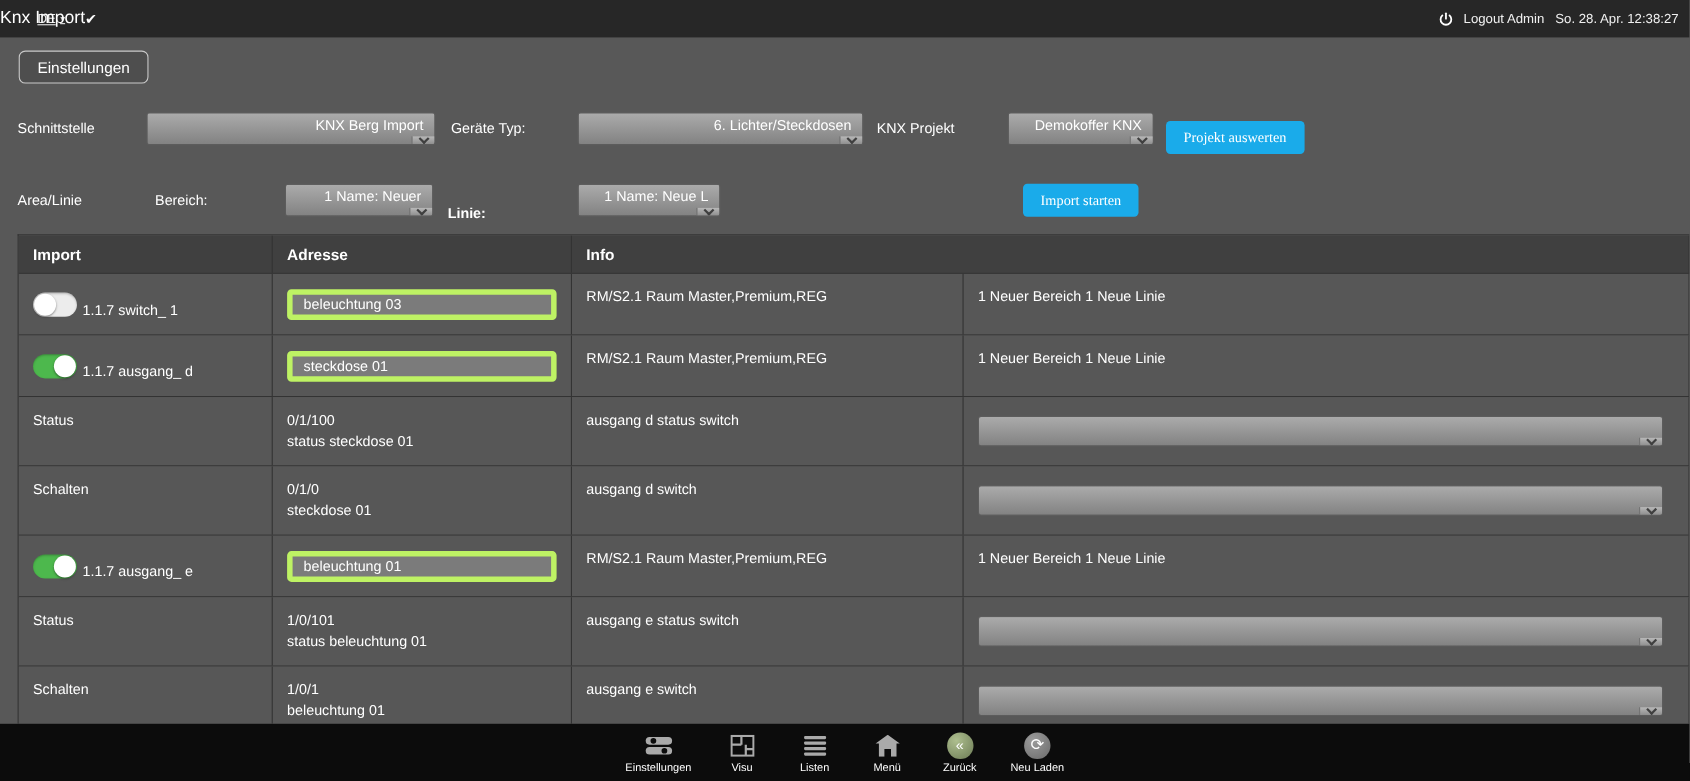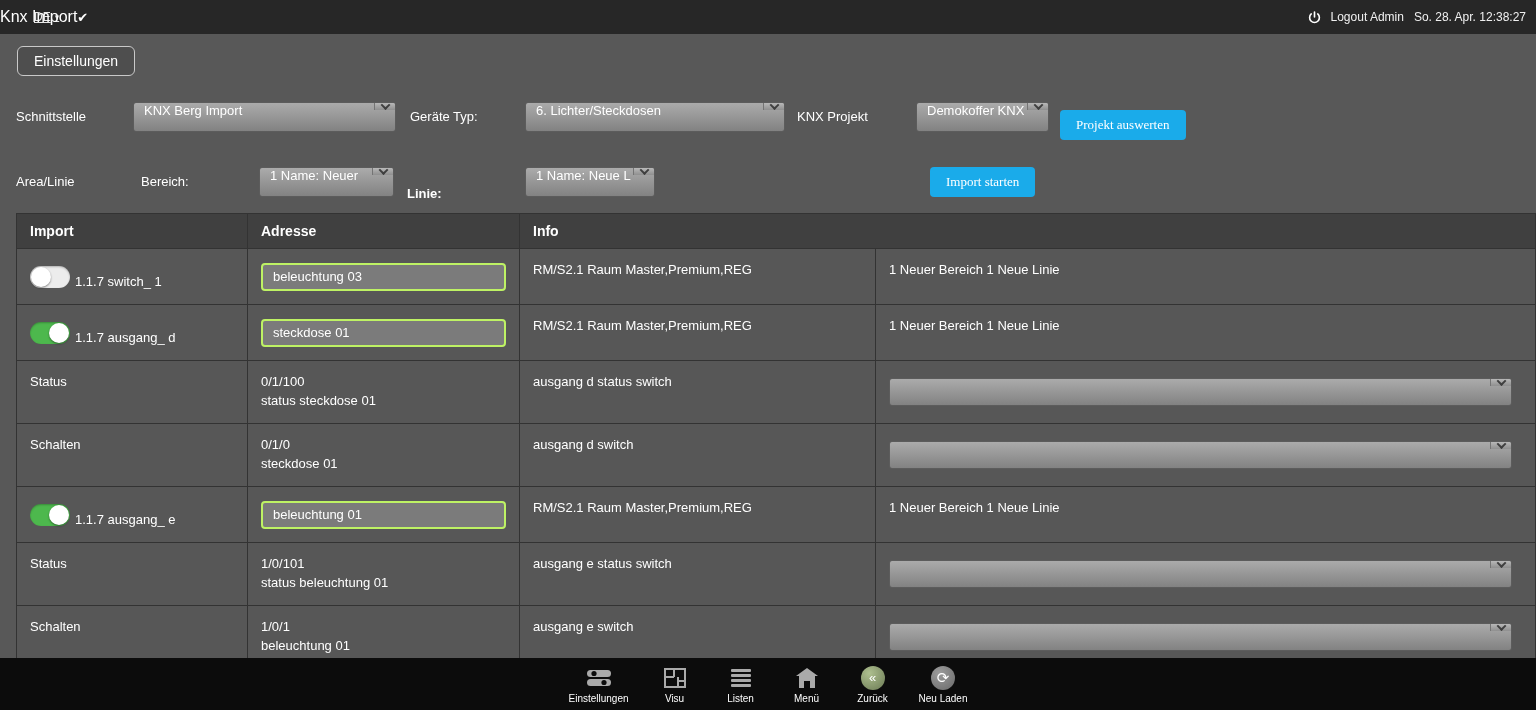--- a/index.html
+++ b/index.html
@@ -36,22 +36,23 @@
     background:#4e4e4e; border:1px solid #c9c9c9; border-radius:6px;
     color:#fff; font-size:14px; cursor:pointer;
     font-family:"Liberation Sans", sans-serif;
   }
   .ctl-label { position:absolute; font-size:13px; color:#fff; line-height:30px; white-space:nowrap; }
   
   .dd {
     position:absolute; height:30px;
     background:linear-gradient(#ababab,#828282);
     border:1px solid #5c5c5c; border-radius:3px;
-    display:flex; align-items:flex-start; cursor:pointer;
+    display:flex; align-items:flex-end; cursor:pointer;
     overflow:hidden;
+    flex-direction:column;
   }
   .dd .val {
     flex:1; display:flex; align-items:center;
     padding:0 10px; font-size:13px; color:#fff;
     white-space:nowrap; overflow:hidden;
   }
   .dd .arrow-box {
     width:21px; border-left:1px solid #747474;
     background:linear-gradient(#b8b8b8,#8f8f8f);
     display:flex; align-items:center; justify-content:center;
@@ -81,21 +82,21 @@
   .cell { border-right:1px solid #333; padding:0 13px; font-size:13px; color:#fff; overflow:hidden; }
   .col-import { width:231px; }
   .col-adresse { width:272px; }
   .col-name { width:356px; }
   .col-info { flex:1; }
   .cell-top { display:flex; align-items:flex-start; padding-top:13px; }
   .cell-mid { display:flex; align-items:center; }
   .two-line { display:flex; flex-direction:column; gap:3px; line-height:1.25; }
   .adr-input {
     width:268px; height:28px;
-    background:#7b7b7b; border:2px solid #bef264; border-radius:4px;
+    background:#7b7b7b; border:5px solid #bef264; border-radius:4px;
     color:#fff; font-size:13px; padding:0 10px;
     font-family:"Liberation Sans", sans-serif;
   }
   .dd-wide { position:relative; height:28px; width:100%; margin-right:10px; }
   
   .toggle {
     width:40px; height:22px; border-radius:11px;
     display:inline-block; position:relative; cursor:pointer;
     flex:none; margin-right:5px;
   }

